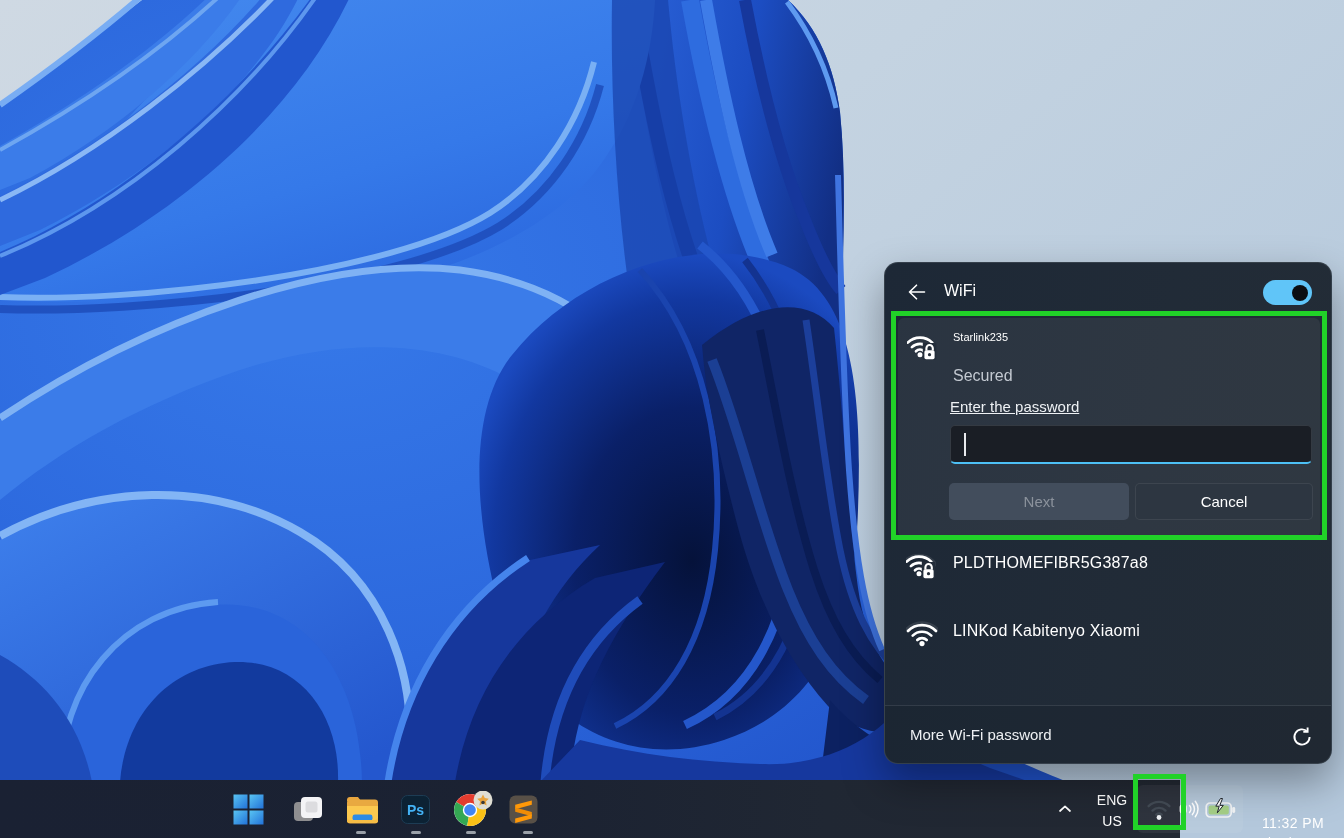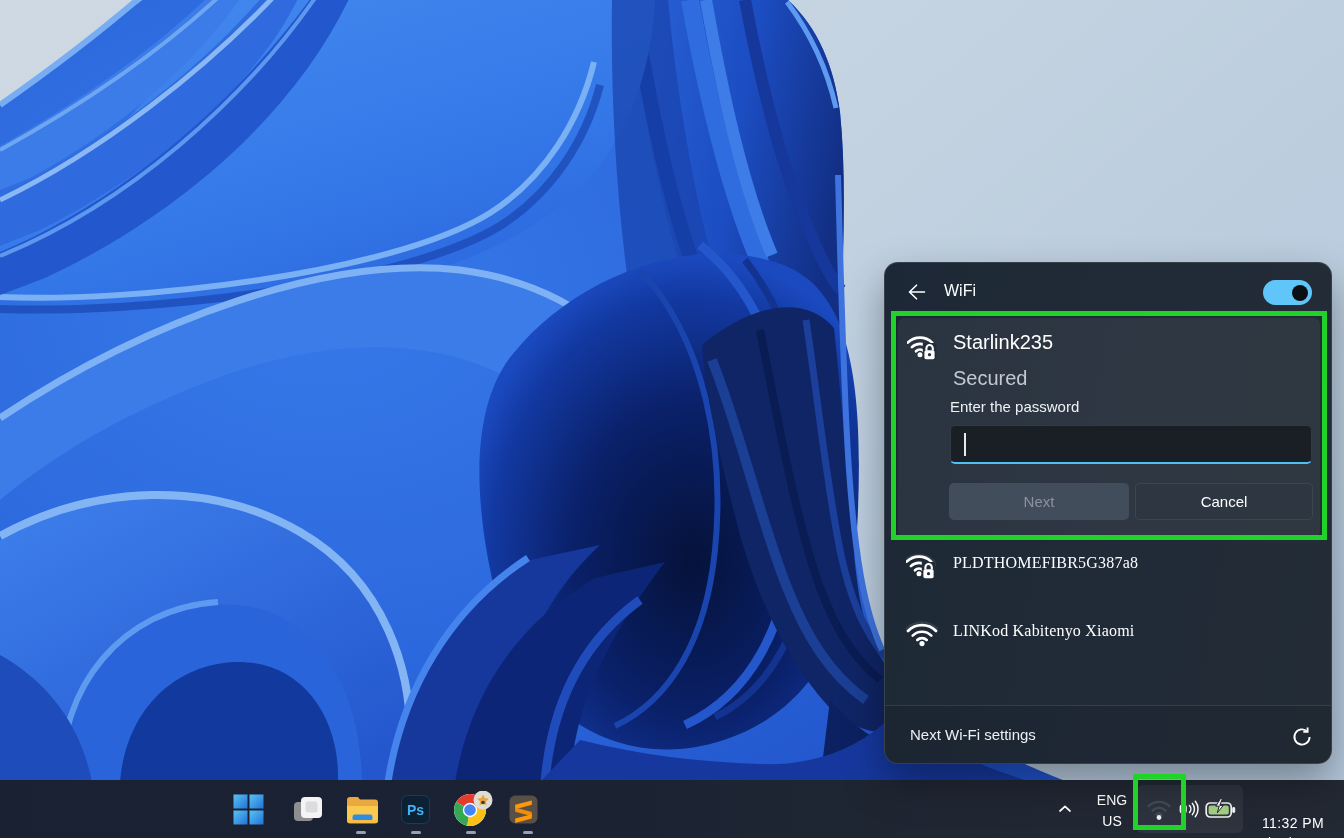--- a/index.html
+++ b/index.html
@@ -2,55 +2,55 @@
 <html><head>
 <meta charset="utf-8">
 <style>
   * { margin:0; padding:0; box-sizing:border-box; }
   html,body { width:1344px; height:838px; overflow:hidden; background:#c7d4e0;
     font-family:"Liberation Sans", sans-serif; -webkit-font-smoothing:antialiased; }
   #stage { position:relative; width:1344px; height:838px; }
   #wall { position:absolute; left:0; top:0; }
 
   
-  #taskbar { position:absolute; left:0; top:780px; width:1344px; height:58px;
+  #taskbar { position:absolute; left:0; top:780px; width:1180px; height:58px;
     background:linear-gradient(90deg,#1a2133 0%, #1b2232 45%, #202733 70%, #232933 100%); }
   .pill { position:absolute; bottom:4px; left:50%; transform:translateX(-50%);
     width:10px; height:3px; border-radius:2px; background:#9aa0a8; }
 
   
   #panel { position:absolute; left:884px; top:262px; width:448px; height:502px;
     border-radius:14px; background:linear-gradient(100deg,#1d2836 0%, #212b37 55%, #232c36 100%);
     border:1px solid rgba(120,130,140,0.25);
     box-shadow:0 18px 40px rgba(0,0,0,0.35); overflow:hidden; color:#fff; }
   .hdr { position:absolute; left:0; top:0; width:100%; height:50px; }
   .backarrow { position:absolute; left:22px; top:19px; width:20px; height:20px; }
   .hdrtitle { position:absolute; left:59px; top:19px; font-size:16px; color:#fff; }
   .toggle { position:absolute; left:378px; top:17px; width:49px; height:25px;
     border-radius:13px; background:#60c5f8; }
   .knob { position:absolute; right:4px; top:4.5px; width:16px; height:16px;
     border-radius:50%; background:#0b0e12; }
 
   .card { position:absolute; left:13px; top:55px; width:422px; height:219px;
     background:rgba(255,255,255,0.06); border-radius:6px; }
   .cardicon { position:absolute; left:9px; top:13px; }
-  .cardtitle { position:absolute; left:55px; top:13px; font-size:20px; color:#fff; }
-  .cardsub   { position:absolute; left:55px; top:49px; font-size:20px; color:#c3c9d1; }
-  .pwlabel { position:absolute; left:52px; top:80px; font-size:15px; color:#eef1f4; }
+  .cardtitle { position:absolute; left:55px; top:13px; font-size:11px; color:#fff; }
+  .cardsub   { position:absolute; left:55px; top:49px; font-size:16px; color:#c3c9d1; }
+  .pwlabel { position:absolute; left:52px; top:80px; font-size:15px; color:#eef1f4;text-decoration:underline; }
   .pwinput { position:absolute; left:52px; top:107px; width:362px; height:39px;
     background:#1a1e25; border:1px solid #343a42; border-bottom:2px solid #4dc0f5;
     border-radius:5px; }
   .cursor { position:absolute; left:13px; top:7px; width:1.5px; height:23px; background:#e8eaed; }
   .btn { position:absolute; top:165px; height:37px; border-radius:5px;
     font-size:15px; display:flex; align-items:center; justify-content:center; }
   .btnnext { left:51px; width:180px; background:#424d5c; color:#8b929c; }
   .btncancel { left:237px; width:178px; background:#2d3641; color:#fff;
     border:1px solid rgba(255,255,255,0.08); }
 
-  .netrow { position:absolute; left:0; width:100%; height:60px;font-family:Liberation Serif, serif; }
+  .netrow { position:absolute; left:0; width:100%; height:60px; }
   .rowicon { position:absolute; left:19px; top:0px; }
   .rowtext { position:absolute; left:68px; top:8px; font-size:16px; letter-spacing:0.2px; color:#fff; }
 
   .divider { position:absolute; left:0; top:442px; width:100%; height:1px;
     background:rgba(255,255,255,0.09); }
   .footer { position:absolute; left:0; top:443px; width:100%; height:58px;
     background:rgba(0,0,0,0.07); }
   .foottext { position:absolute; left:25px; top:20px; font-size:15px; color:#eef0f3; }
   .refresh { position:absolute; left:406px; top:20px; }
 
@@ -300,21 +300,21 @@
     <div class="netrow" style="top:351px">
       <svg class="rowicon" style="left:21px;top:4px" width="32" height="30" viewBox="0 0 32 30">
           <circle cx="16" cy="26" r="21.5" stroke="rgba(255,255,255,0.10)" stroke-width="2.6" fill="none"></circle>
           <use href="#wifiplain"></use>
         </svg>
       <div class="rowtext">LINKod Kabitenyo Xiaomi</div>
     </div>
 
     <div class="divider"></div>
     <div class="footer">
-      <div class="foottext">Next Wi-Fi settings</div>
+      <div class="foottext">More Wi-Fi password</div>
       <svg class="refresh" width="22" height="22" viewBox="0 0 22 22">
         <path d="M18.6,11 a7.6,7.6 0 1 1 -2.2,-5.4" stroke="#fff" stroke-width="1.9" fill="none"></path>
         <path d="M16.6,1.6 v4.3 h-4.3" stroke="#fff" stroke-width="1.9" fill="none"></path>
       </svg>
     </div>
   </div>
 
   <div class="green1"></div>
   <div class="green2"></div>
 </div>

